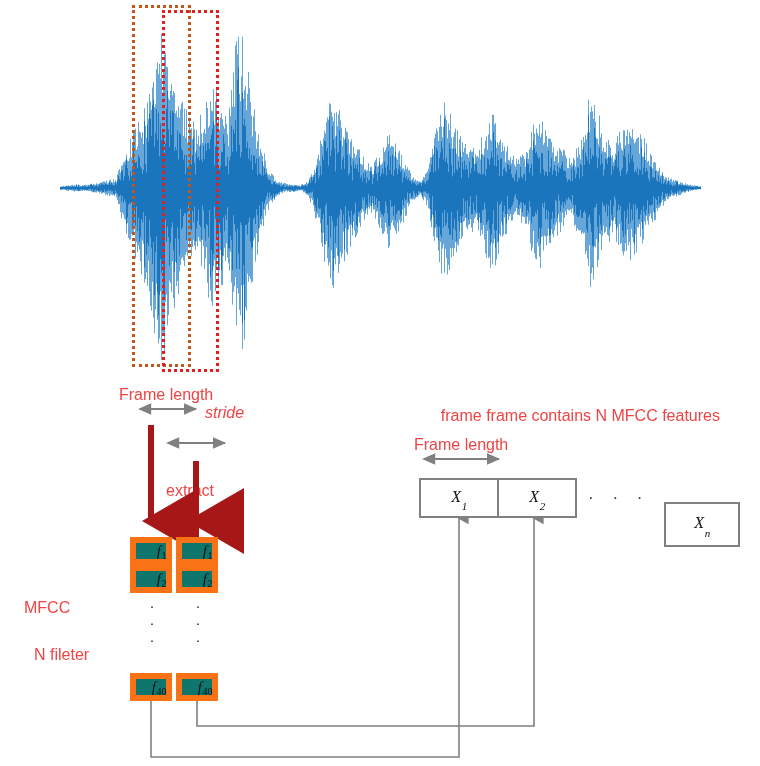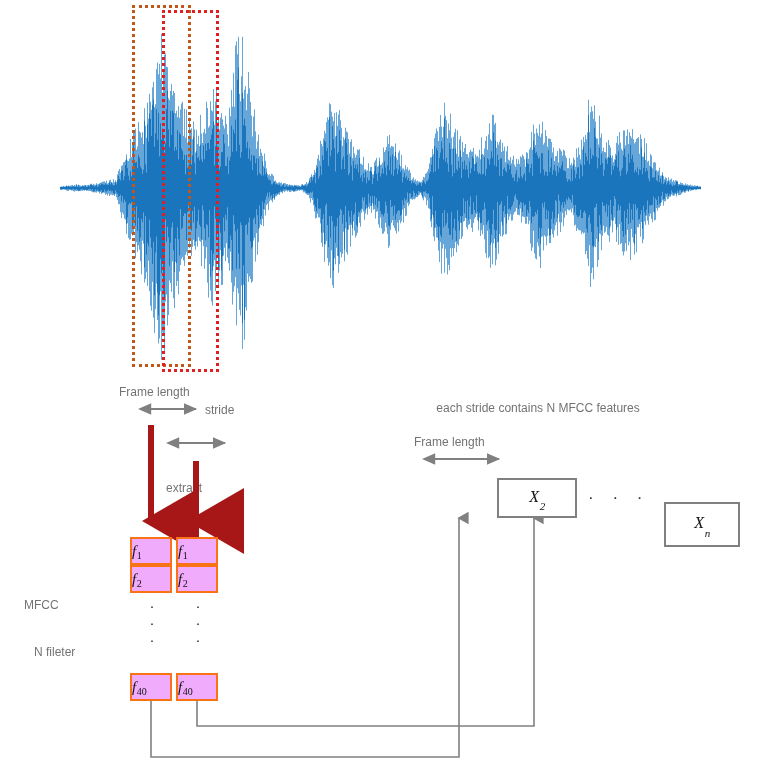--- a/index.html
+++ b/index.html
@@ -42,43 +42,43 @@
     border: 3px dotted #c0561a;
   }
   #frame-box-red {
     left: 162px; top: 10px;
     width: 57px; height: 362px;
     border: 3px dotted #e02020;
   }
 
   
   .label {
-    font-size: 12px;
+    font-size: 16px;
     line-height: 1.25;
     white-space: pre;
-    color: #737373;
+    color: #ef4444;
   }
   #frame-length-label-left { left: 119px; top: 385px; }
-  #stride-label           { left: 205px; top: 403px; }
+  #stride-label           { left: 205px; top: 403px; font-style: italic; }
   #extract-label          { left: 166px; top: 481px; }
   #mfcc-label             { left: 24px;  top: 598px; }
   #nfeatures-label        { left: 34px;  top: 645px; }
   #frames-note            { left: 423px; top: 386px; text-align: left; }
   #frames-note .line2     { display: block; padding-left: 62px; }
   #frame-length-label-right { left: 414px; top: 435px; }
 
   
   .fbox {
     position: absolute;
     box-sizing: border-box;
-    border: 2px solid #f97316;
-    background: #f0abfc;
+    border: 6px solid #f97316;
+    background: #0f766e;
     display: flex;
     align-items: center;
-    justify-content: flex-start;
+    justify-content: flex-end;
     font-family: "Liberation Serif", serif;
     font-style: italic;
     font-size: 15px;
     color: #111;
   }
   .fbox sub {
     font-style: normal;
     font-size: 10px;
     vertical-align: baseline;
     position: relative;
@@ -1421,21 +1421,21 @@
   <div class="sel-box" id="frame-box-orange"></div>
   <div class="sel-box" id="frame-box-red"></div>
 
   <div class="abs label" id="frame-length-label-left">Frame length</div>
   <div class="abs label" id="stride-label">stride</div>
   <div class="abs label" id="extract-label">extract</div>
   <div class="abs label" id="mfcc-label">MFCC</div>
   <div class="abs label" id="nfeatures-label">N fileter</div>
 
   <div class="abs label" id="frames-note">
-    <span>each stride contains N MFCC features</span>
+    <span>frame frame contains N MFCC features</span>
   </div>
   <div class="abs label" id="frame-length-label-right">Frame length</div>
 
   <svg class="abs" style="left:0;top:0;pointer-events:none" width="760" height="766">
     <defs>
       <marker id="mk-gray-r" markerWidth="7" markerHeight="7" refX="6" refY="3.5" orient="auto">
         <path d="M0,0.6 L6.6,3.5 L0,6.4 z" fill="#808080"></path>
       </marker>
       <marker id="mk-gray-l" markerWidth="7" markerHeight="7" refX="1" refY="3.5" orient="auto">
         <path d="M6.6,0.6 L0,3.5 L6.6,6.4 z" fill="#808080"></path>
@@ -1499,20 +1499,23 @@
   </div>
   <div class="vdots" style="left:176px; top:597px;">
     <div>·</div>
     <div>·</div>
     <div>·</div>
   </div>
   <div class="fbox" style="left:176px; top:673px; width:42px; height:28px;">
     <span><i>f</i><sub>40</sub></span>
   </div>
 
+  <div class="xbox" style="left:419px; top:478px; width:80px; height:40px;">
+    <span><i>X</i><sub>1</sub></span>
+  </div>
   <div class="xbox" style="left:497px; top:478px; width:80px; height:40px;text-align:right;">
     <span><i>X</i><sub>2</sub></span>
   </div>
   <div class="abs label" id="xdots">· · ·</div>
   <div class="xbox" style="left:664px; top:502px; width:76px; height:45px;">
     <span><i>X</i><sub>n</sub></span>
   </div>
 
 </div>
 

